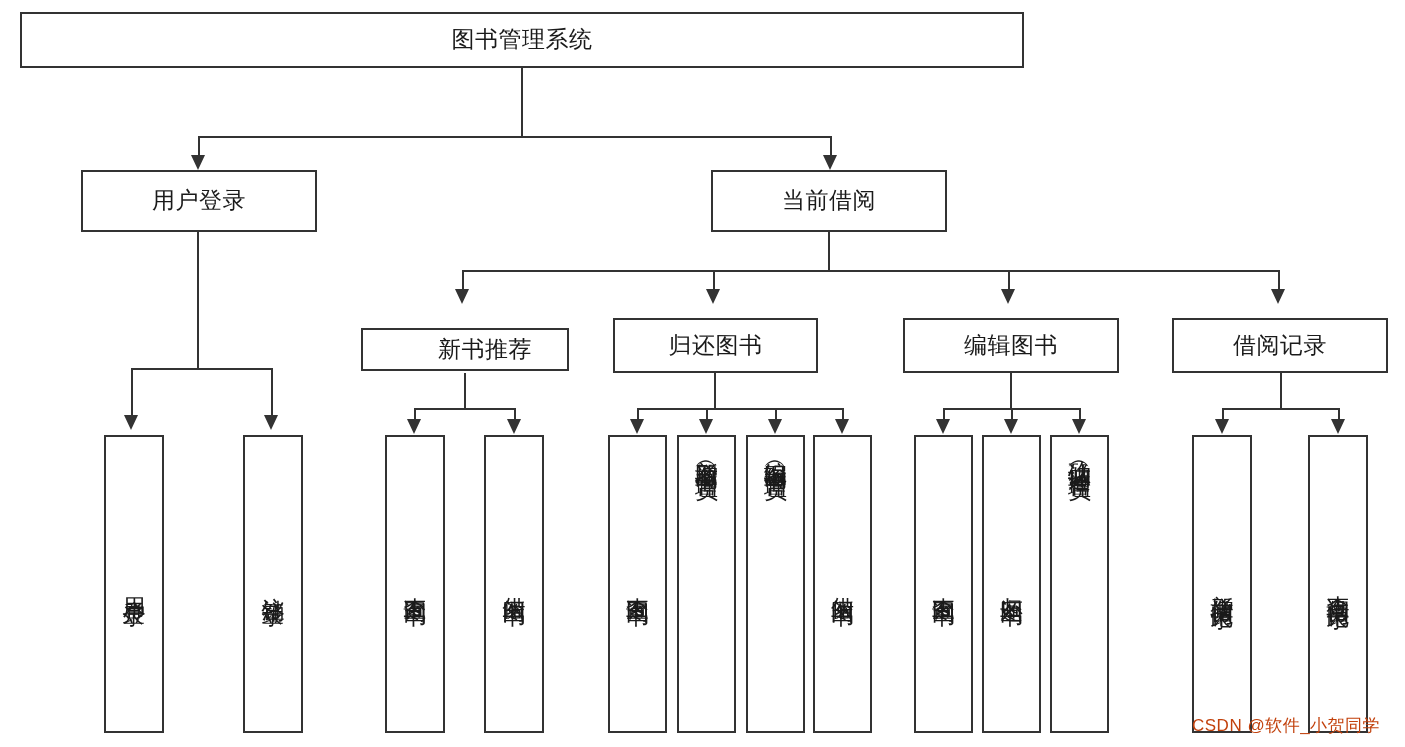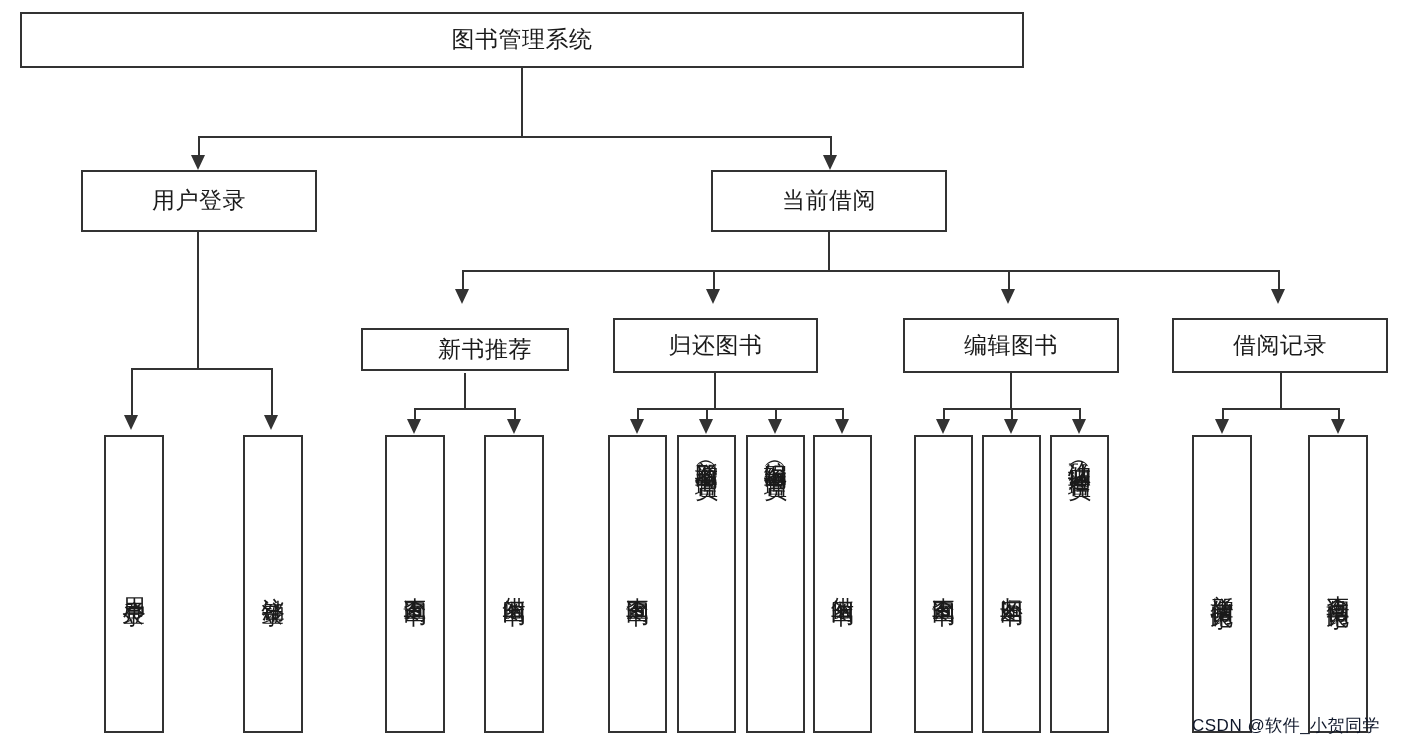--- a/index.html
+++ b/index.html
@@ -72,21 +72,21 @@
   .arrow {
     position: absolute;
     width: 0;
     height: 0;
     border-left: 7px solid transparent;
     border-right: 7px solid transparent;
     border-top: 15px solid #333333;
   }
   .watermark {
     position: absolute;
-    color: #0f172a;
+    color: #c2410c;
     font-size: 17px;
     white-space: nowrap;
     letter-spacing: 0.5px;
   }
 </style>
 </head>
 <body>
 
 <div id="canvas">
 

